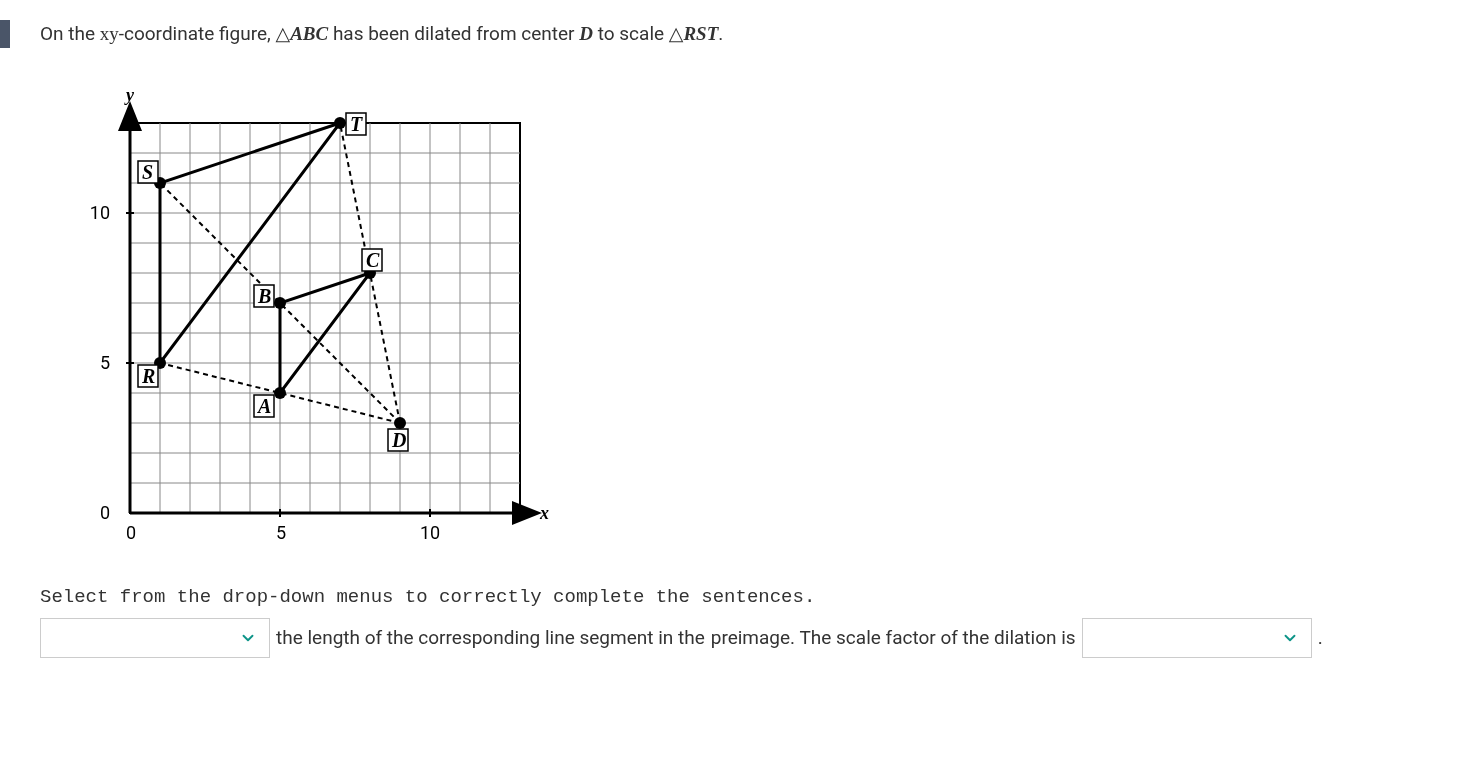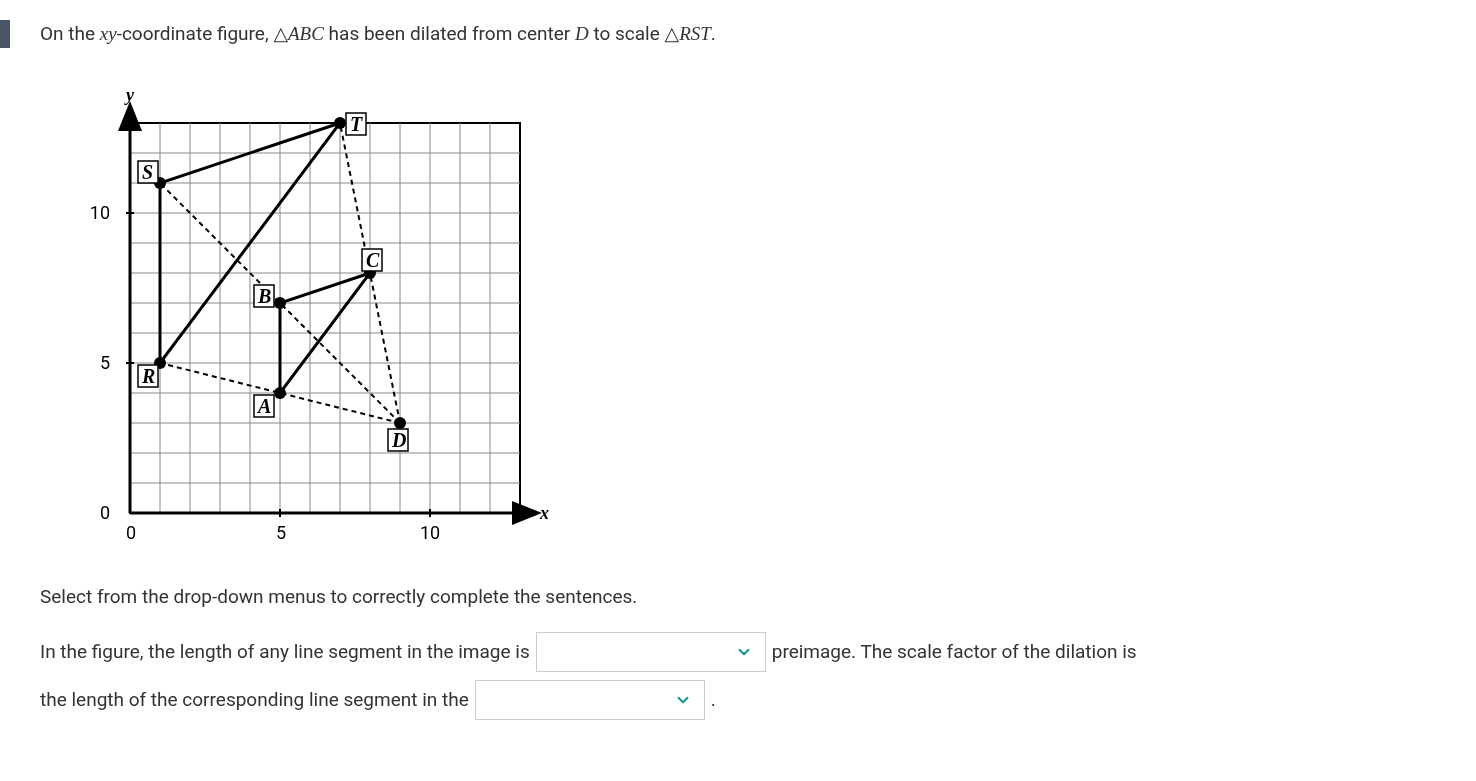--- a/index.html
+++ b/index.html
@@ -21,38 +21,39 @@
       width: 10px;
       height: 28px;
       background: #4a5568;
     }
     .question-text {
       margin-left: 10px;
       margin-bottom: 24px;
       font-size: 19px;
     }
     .math-var {
-      font-style: italic;
       font-family: "Times New Roman", serif;
     }
     .triangle-sym {
       font-family: "Times New Roman", serif;
     }
     .math-upright {
       font-family: "Times New Roman", serif;
       font-style: italic;
+      font-weight: bold;
     }
     .graph-container {
       margin-left: 40px;
       margin-bottom: 30px;
     }
     .instructions {
       margin-left: 10px;
-      margin-bottom: 20px;
+      margin-bottom: 6px;
       font-size: 19px;
+      font-family: Liberation Mono, monospace;
     }
     .sentence {
       margin-left: 10px;
       font-size: 19px;
       line-height: 2.2;
       display: flex;
       flex-wrap: wrap;
       align-items: center;
       gap: 6px;
     }
@@ -197,27 +198,26 @@
 
       <rect x="318" y="356" width="20" height="22" fill="#fff" stroke="#000" stroke-width="1.5"></rect>
       <text x="322" y="374">D</text>
     </g>
   </svg>
 </div>
 
 <div class="instructions">Select from the drop-down menus to correctly complete the sentences.</div>
 
 <div class="sentence">
-  <span>In the figure, the length of any line segment in the image is</span>
   <span class="dropdown">
     <svg class="chevron" width="18" height="18" viewBox="0 0 24 24" fill="none" stroke-width="2.5" stroke-linecap="round" stroke-linejoin="round">
         <polyline points="6 9 12 15 18 9"></polyline>
       </svg>
   </span>
+  <span>the length of the corresponding line segment in the</span>
   <span>preimage. The scale factor of the dilation is</span>
-  <span>the length of the corresponding line segment in the</span>
   <span class="dropdown small">
     <svg class="chevron" width="18" height="18" viewBox="0 0 24 24" fill="none" stroke-width="2.5" stroke-linecap="round" stroke-linejoin="round">
         <polyline points="6 9 12 15 18 9"></polyline>
       </svg>
   </span>
   <span>.</span>
 </div>
 
 </body></html>

